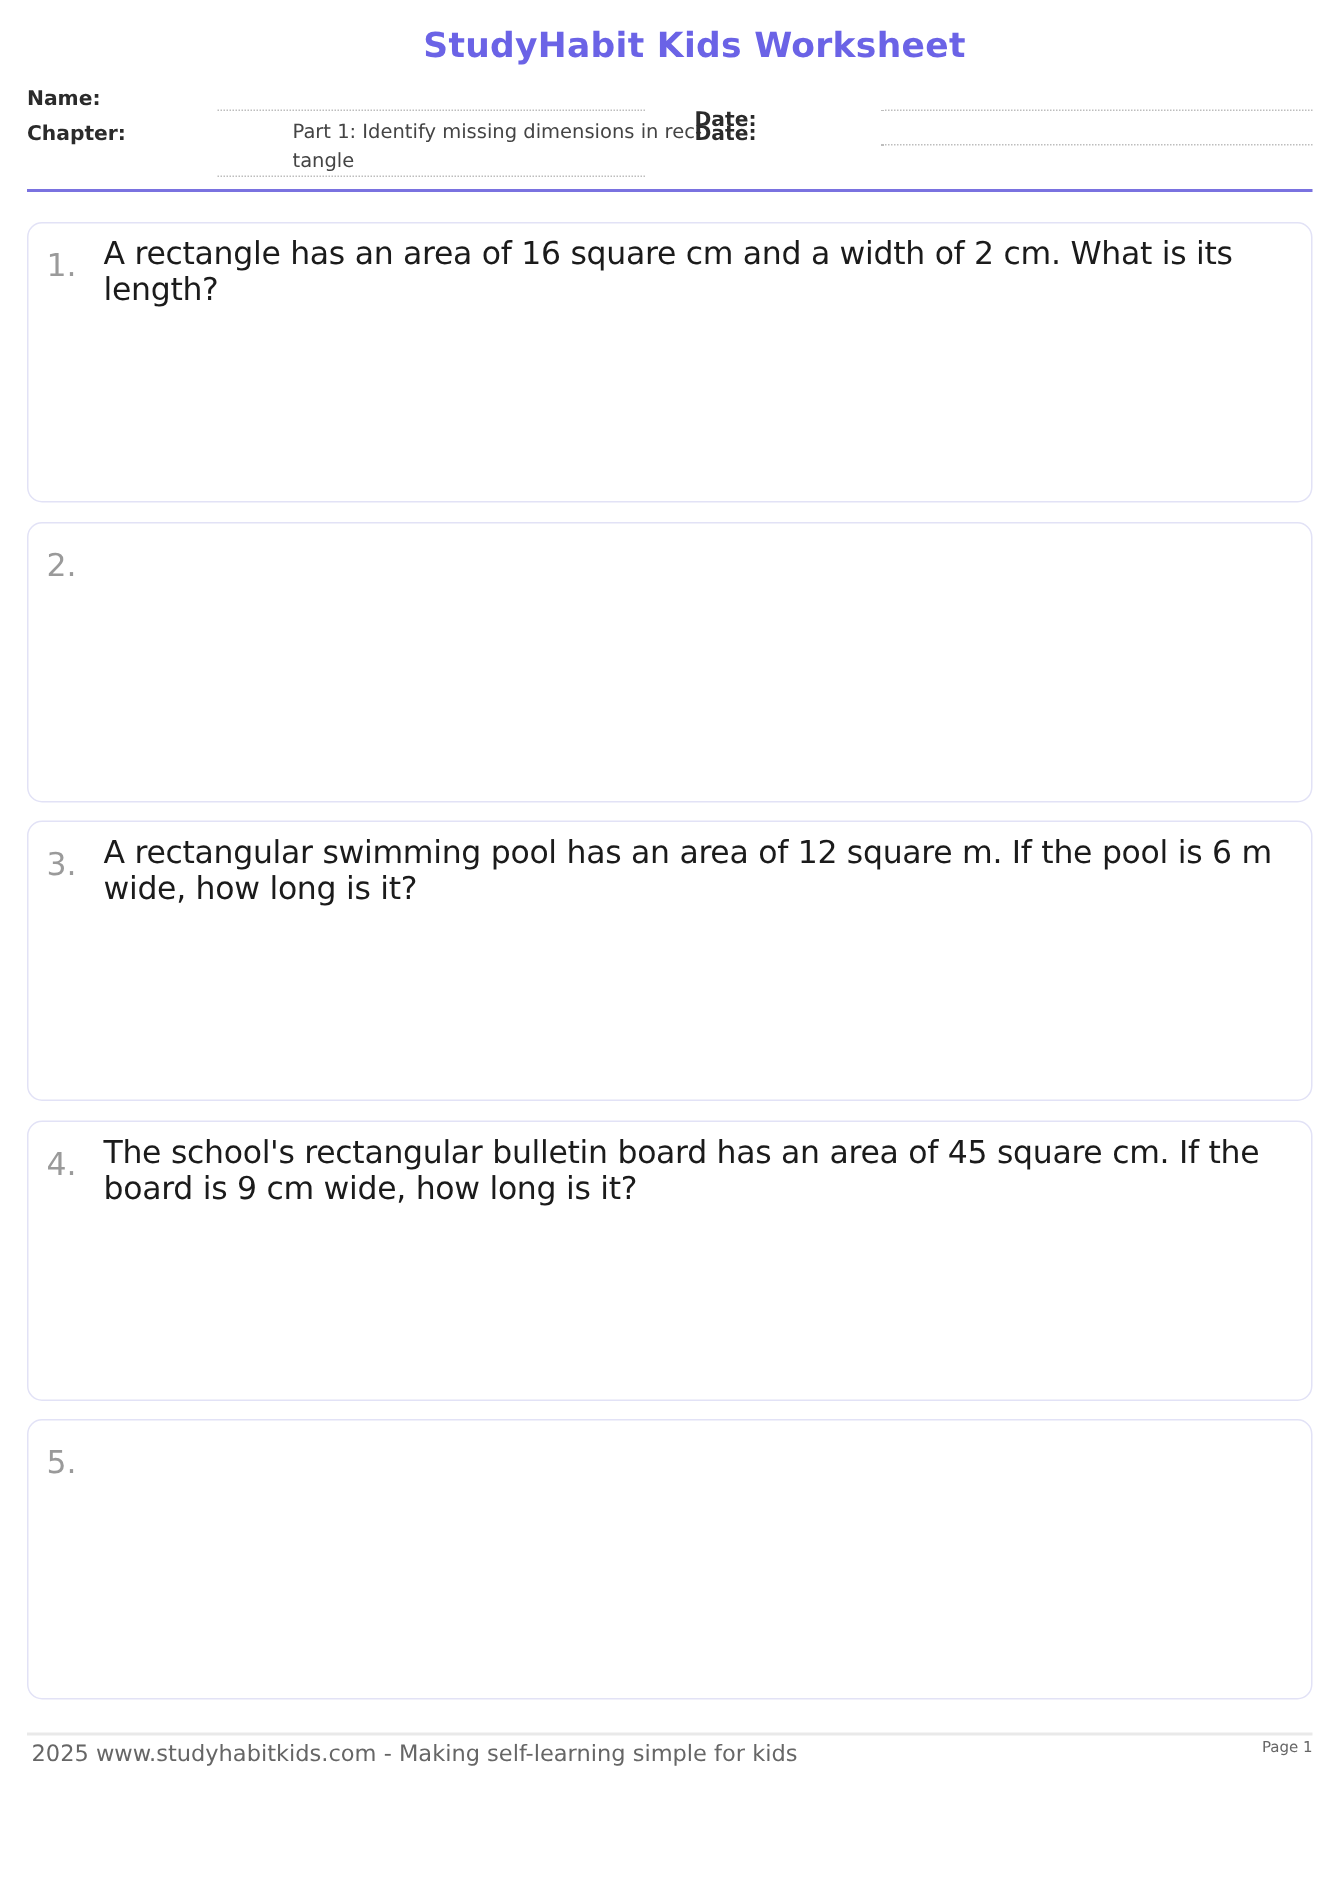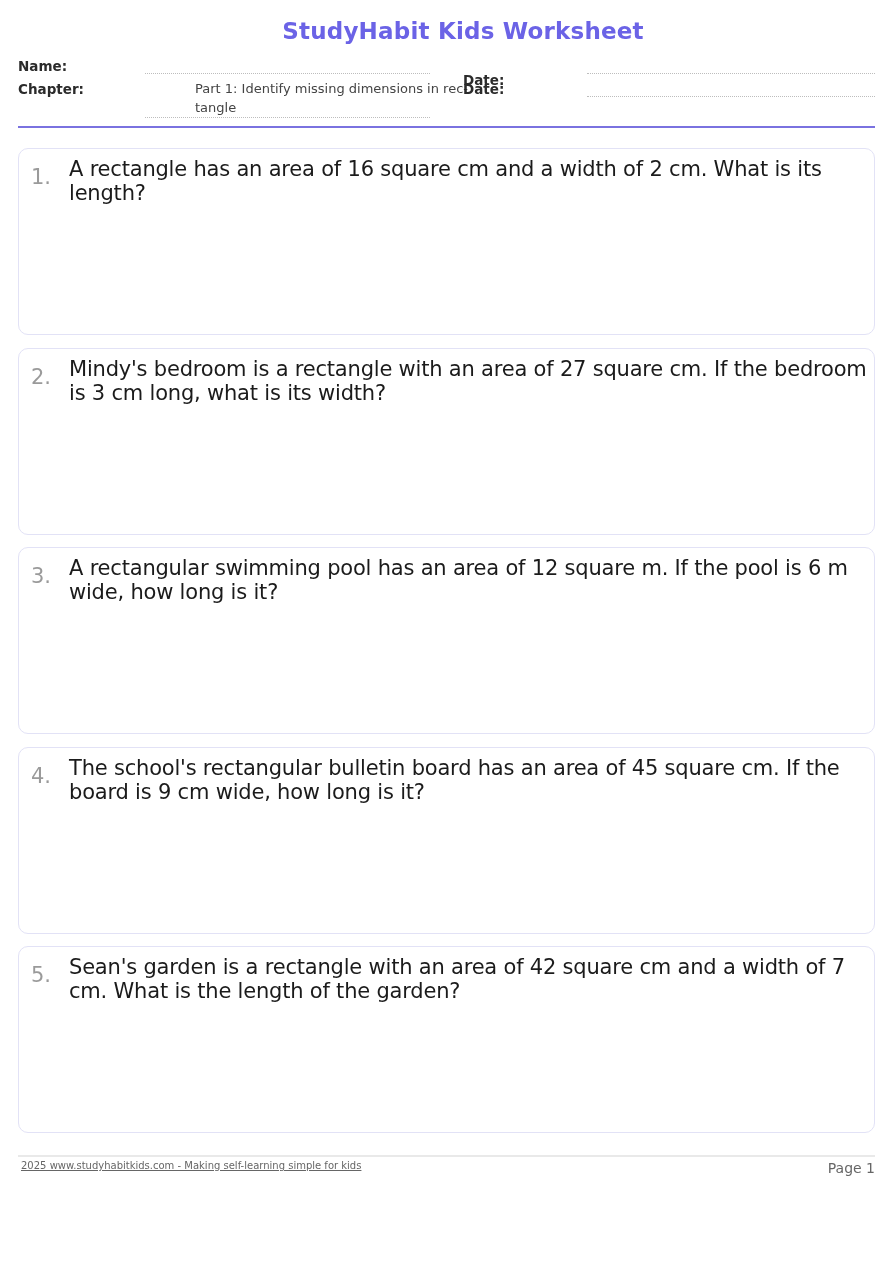--- a/index.html
+++ b/index.html
@@ -71,29 +71,28 @@
     }
     .footer-rule {
       position: absolute;
       left: 18px; top: 1155px; width: 857px; height: 2px;
       background: #e9e9e9;
     }
     .footer-left {
       position: absolute;
       left: 21px; top: 1160px;
       font-family: "DejaVu Sans", sans-serif;
-      font-size: 10px;
+      font-size: 15px;
       color: #666;
-      text-decoration: underline;
     }
     .footer-right {
       position: absolute;
       right: 17px; top: 1160px;
       font-family: "DejaVu Sans", sans-serif;
-      font-size: 14px;
+      font-size: 10px;
       color: #666;
     }
   </style>
 </head>
 <body>
 
 <div class="title">StudyHabit Kids Worksheet</div>
 
 <div>
   <span class="meta-label" style="left:18px; top:58px;">Name:</span>
@@ -115,33 +114,31 @@
 
 <div class="header-rule"></div>
 
 <div class="card" style="top:148px;">
   <span class="q-num">1.</span>
   <div class="q-text">A rectangle has an area of 16 square cm and a width of 2 cm. What is its length?</div>
 </div>
 
 <div class="card" style="top:348px;">
   <span class="q-num">2.</span>
-  <div class="q-text">Mindy's bedroom is a rectangle with an area of 27 square cm. If the bedroom is 3 cm long, what is its width?</div>
 </div>
 
 <div class="card" style="top:547px;">
   <span class="q-num">3.</span>
   <div class="q-text">A rectangular swimming pool has an area of 12 square m. If the pool is 6 m wide, how long is it?</div>
 </div>
 
 <div class="card" style="top:747px;">
   <span class="q-num">4.</span>
   <div class="q-text">The school's rectangular bulletin board has an area of 45 square cm. If the board is 9 cm wide, how long is it?</div>
 </div>
 
 <div class="card" style="top:946px;">
   <span class="q-num">5.</span>
-  <div class="q-text">Sean's garden is a rectangle with an area of 42 square cm and a width of 7 cm. What is the length of the garden?</div>
 </div>
 
 <div class="footer-rule"></div>
 <span class="footer-left">2025 www.studyhabitkids.com - Making self-learning simple for kids</span>
 <span class="footer-right">Page 1</span>
 
 </body></html>

